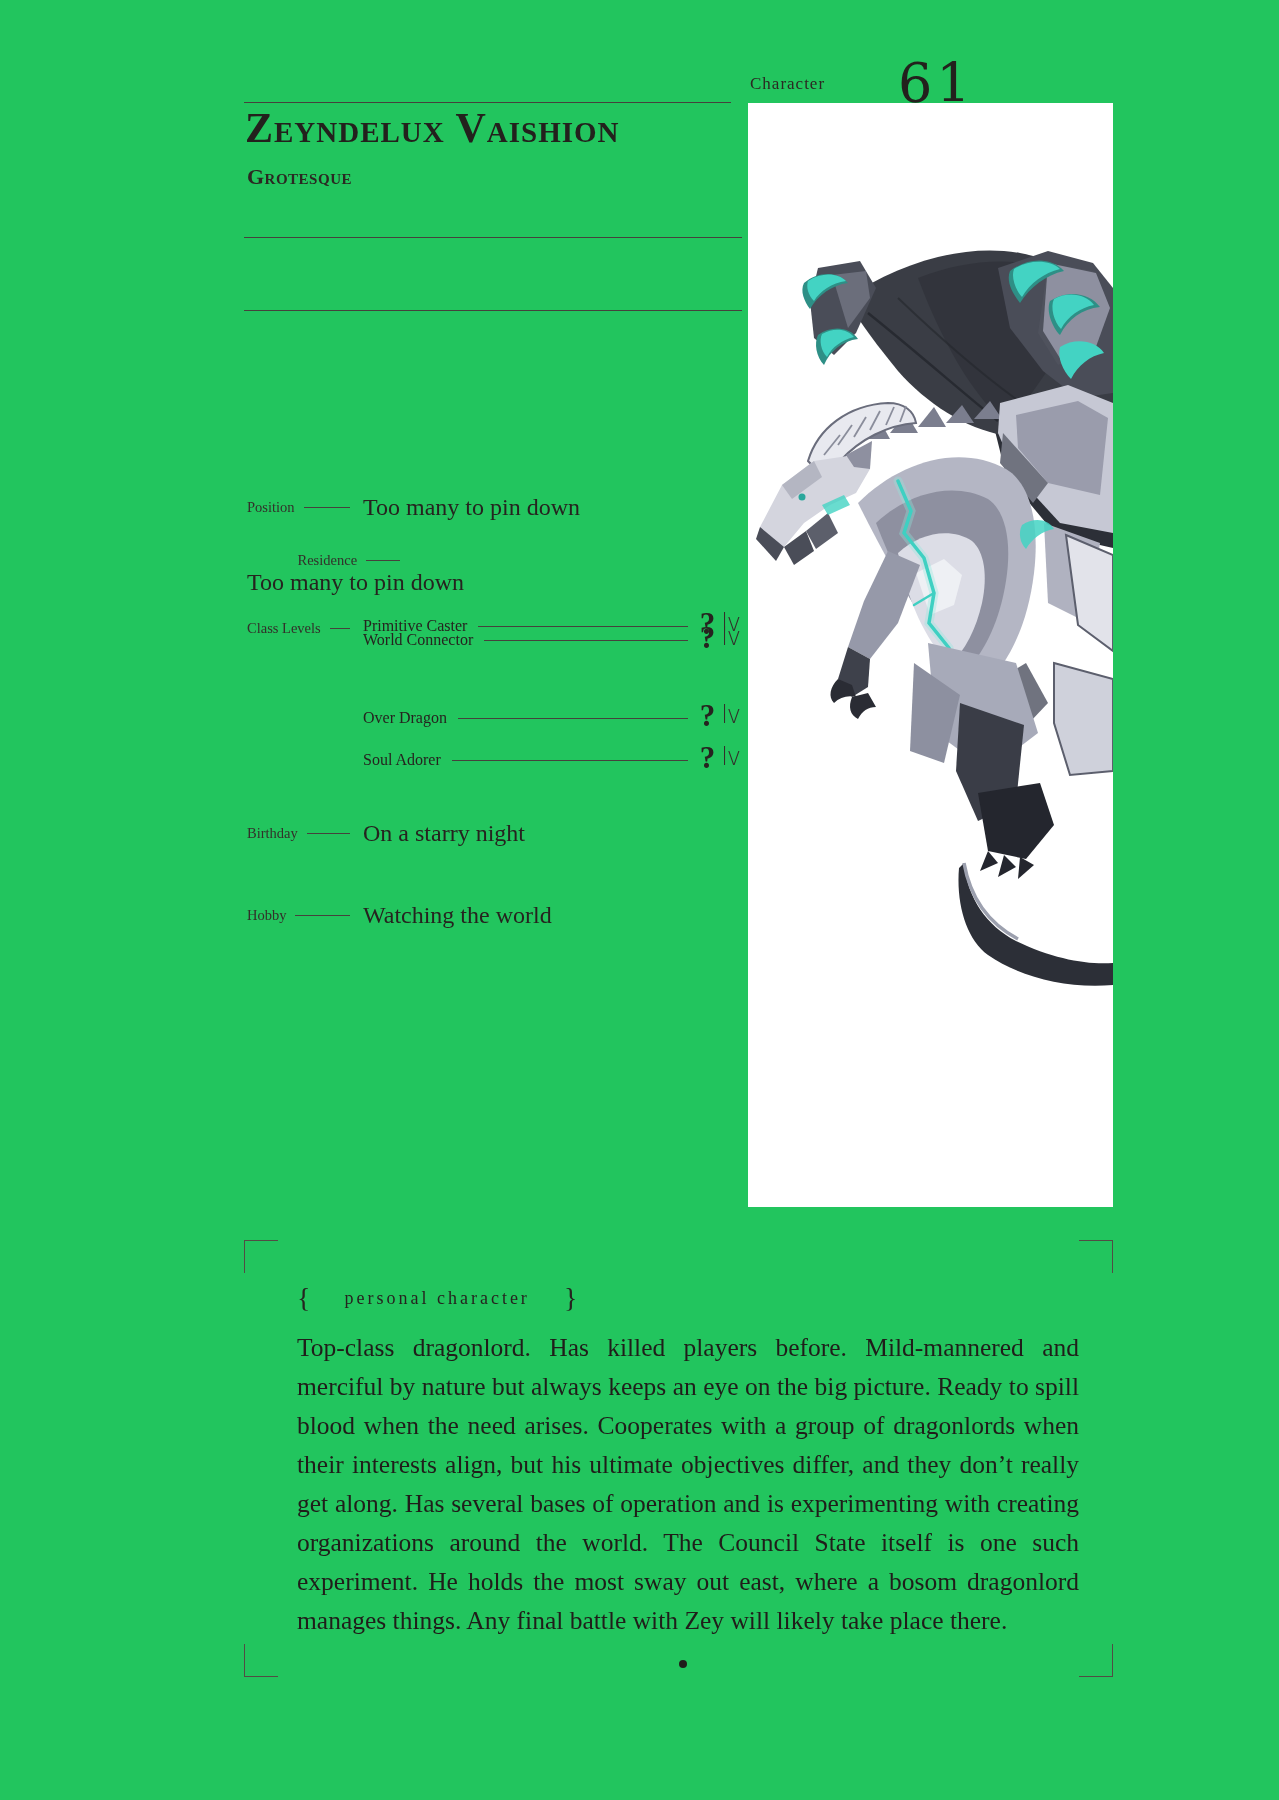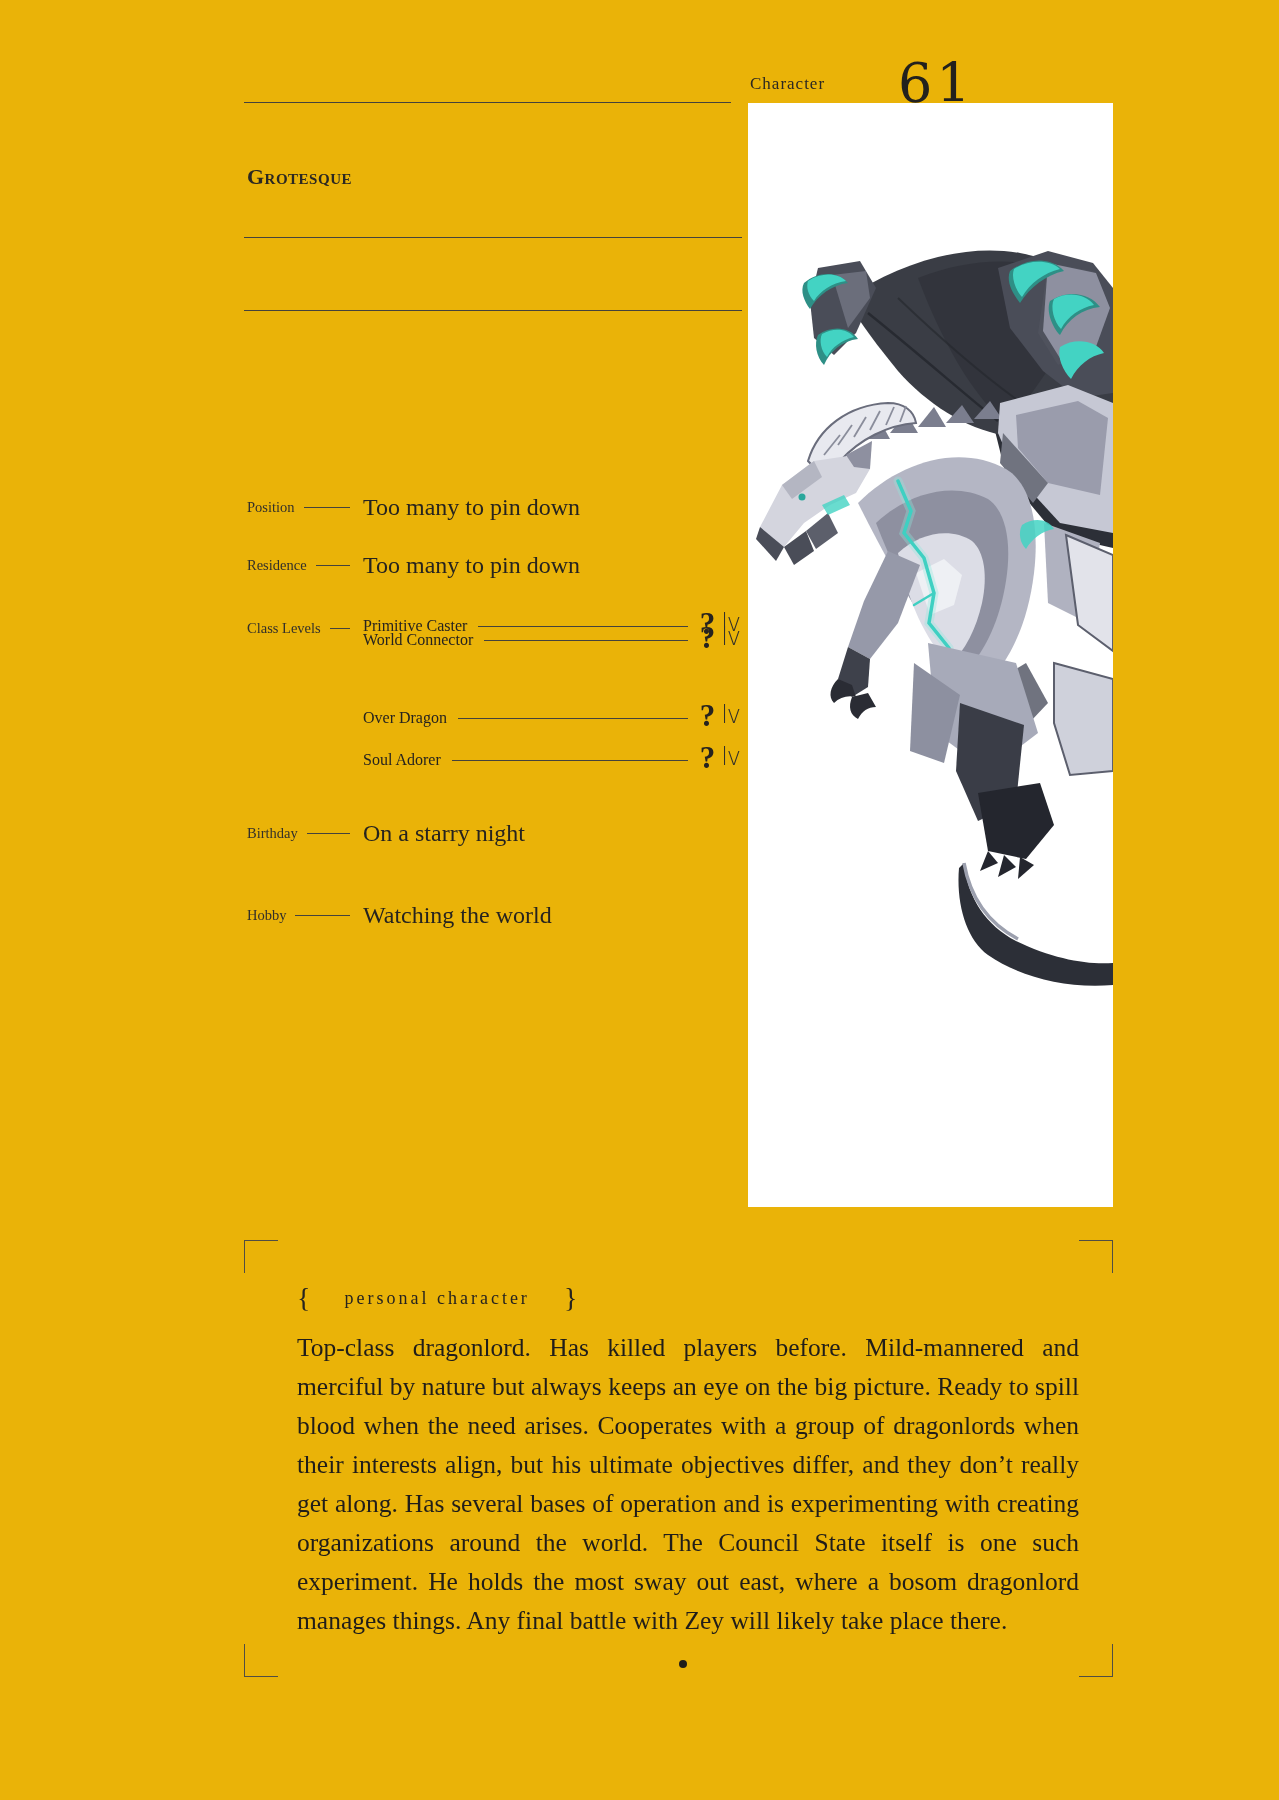--- a/index.html
+++ b/index.html
@@ -1,19 +1,19 @@
 <!DOCTYPE html>
 <html><head>
 <meta charset="utf-8">
 <style>
   html,body{margin:0;padding:0;}
   .page{
     position:relative;
     width:1279px;height:1800px;
-    background:#eab308;
+    background:#22c55e;
     font-family:"Liberation Serif","DejaVu Serif",serif;
     color:#26231f;
     overflow:hidden;
   }
   .rule{position:absolute;height:0;border-top:1.5px solid #45423c;}
   .rule-1{left:244px;top:102px;width:487px;}
   .rule-2{left:244px;top:237px;width:498px;}
   .rule-3{left:244px;top:310px;width:498px;}
 
   .char-name{
@@ -96,31 +96,32 @@
 
 <div class="page">
 
   <div class="header-label">Character</div>
   <div class="page-number">61</div>
 
   <div class="rule rule-1"></div>
   <div class="rule rule-2"></div>
   <div class="rule rule-3"></div>
 
+  <div class="char-name">Zeyndelux Vaishion</div>
   <div class="char-race">Grotesque</div>
 
   <div class="stat-row" style="top:494px;">
     <div class="stat-label-group">
       <span class="stat-label">Position</span>
       <span class="stat-dash"></span>
     </div>
     <span class="stat-value">Too many to pin down</span>
   </div>
 
-  <div class="stat-row" style="top:552px;">
+  <div class="stat-row" style="top:552px;flex-direction:column;">
     <div class="stat-label-group">
       <span class="stat-label">Residence</span>
       <span class="stat-dash"></span>
     </div>
     <span class="stat-value">Too many to pin down</span>
   </div>
 
   <div class="class-label-group">
     <span class="stat-label">Class Levels</span>
     <span class="stat-dash"></span>

